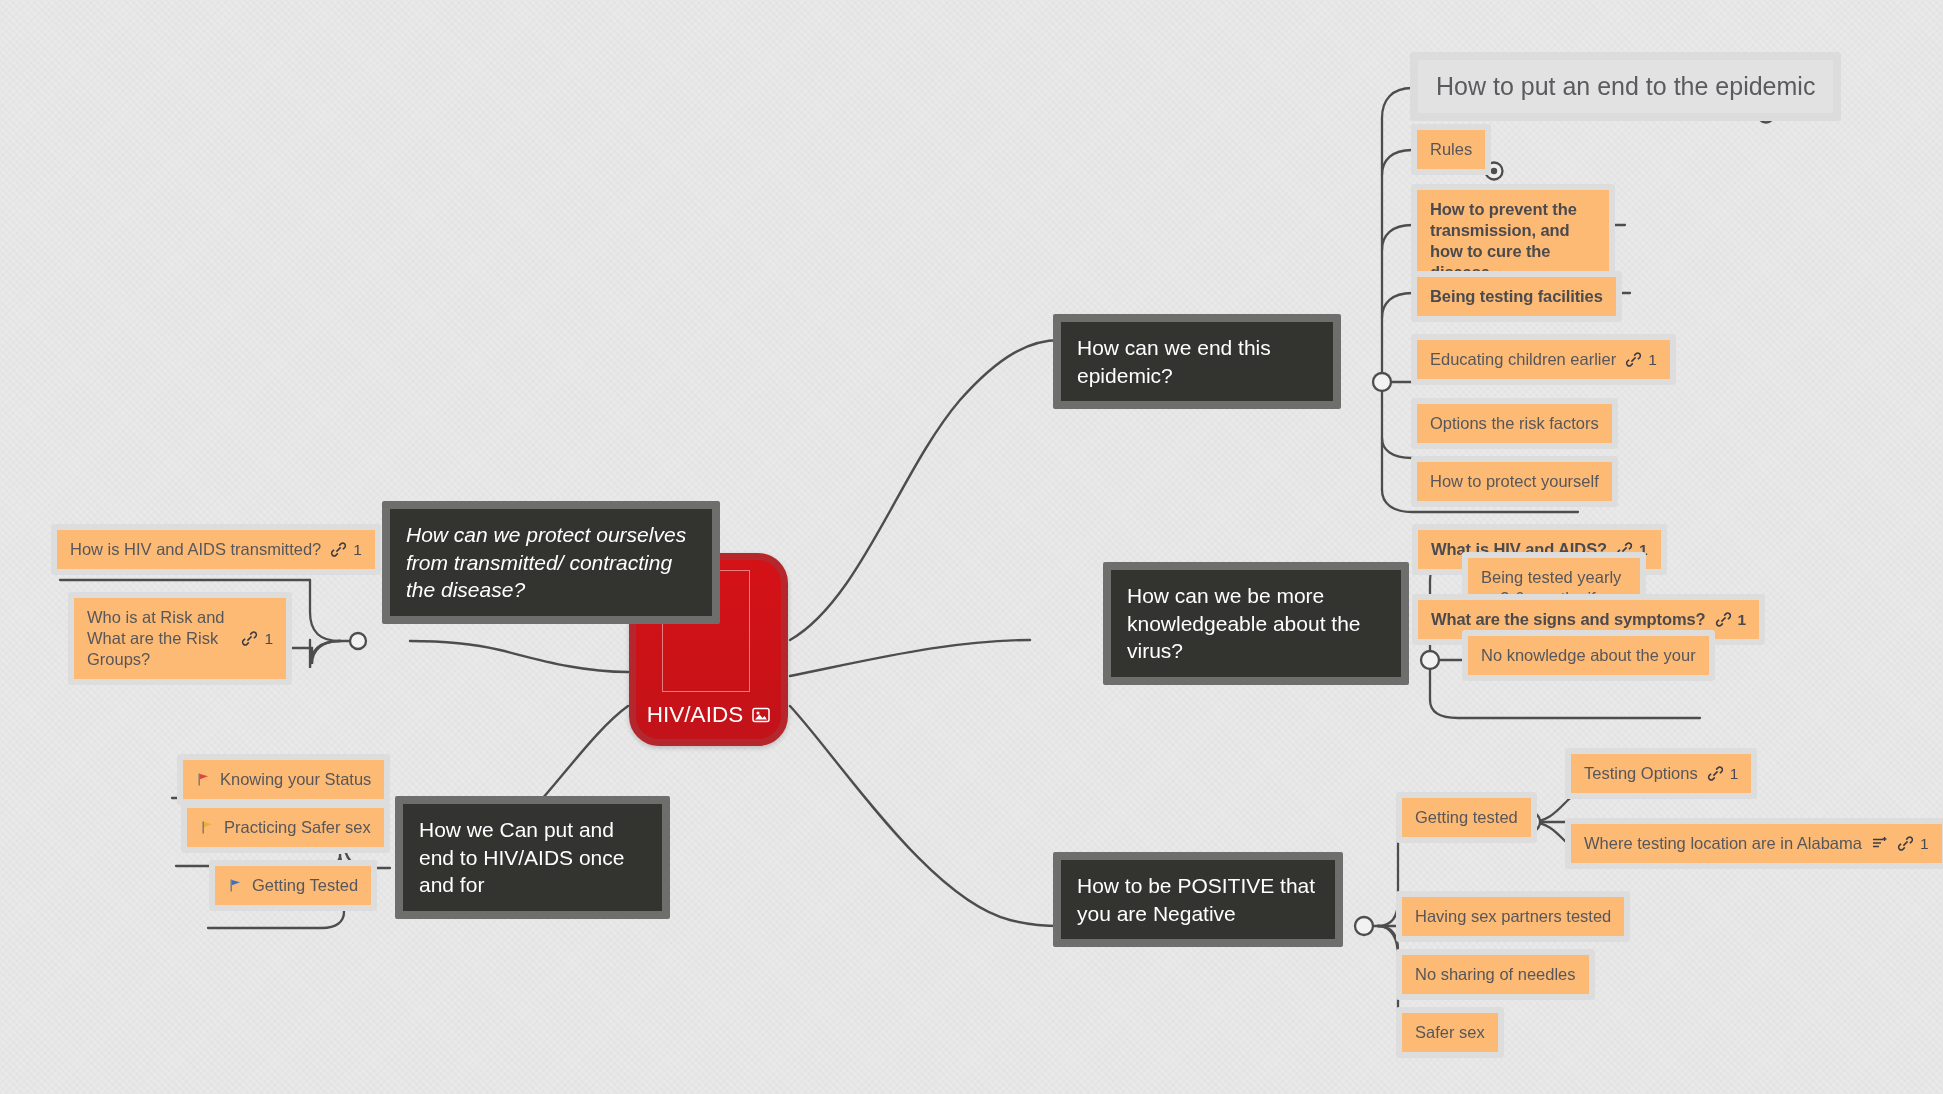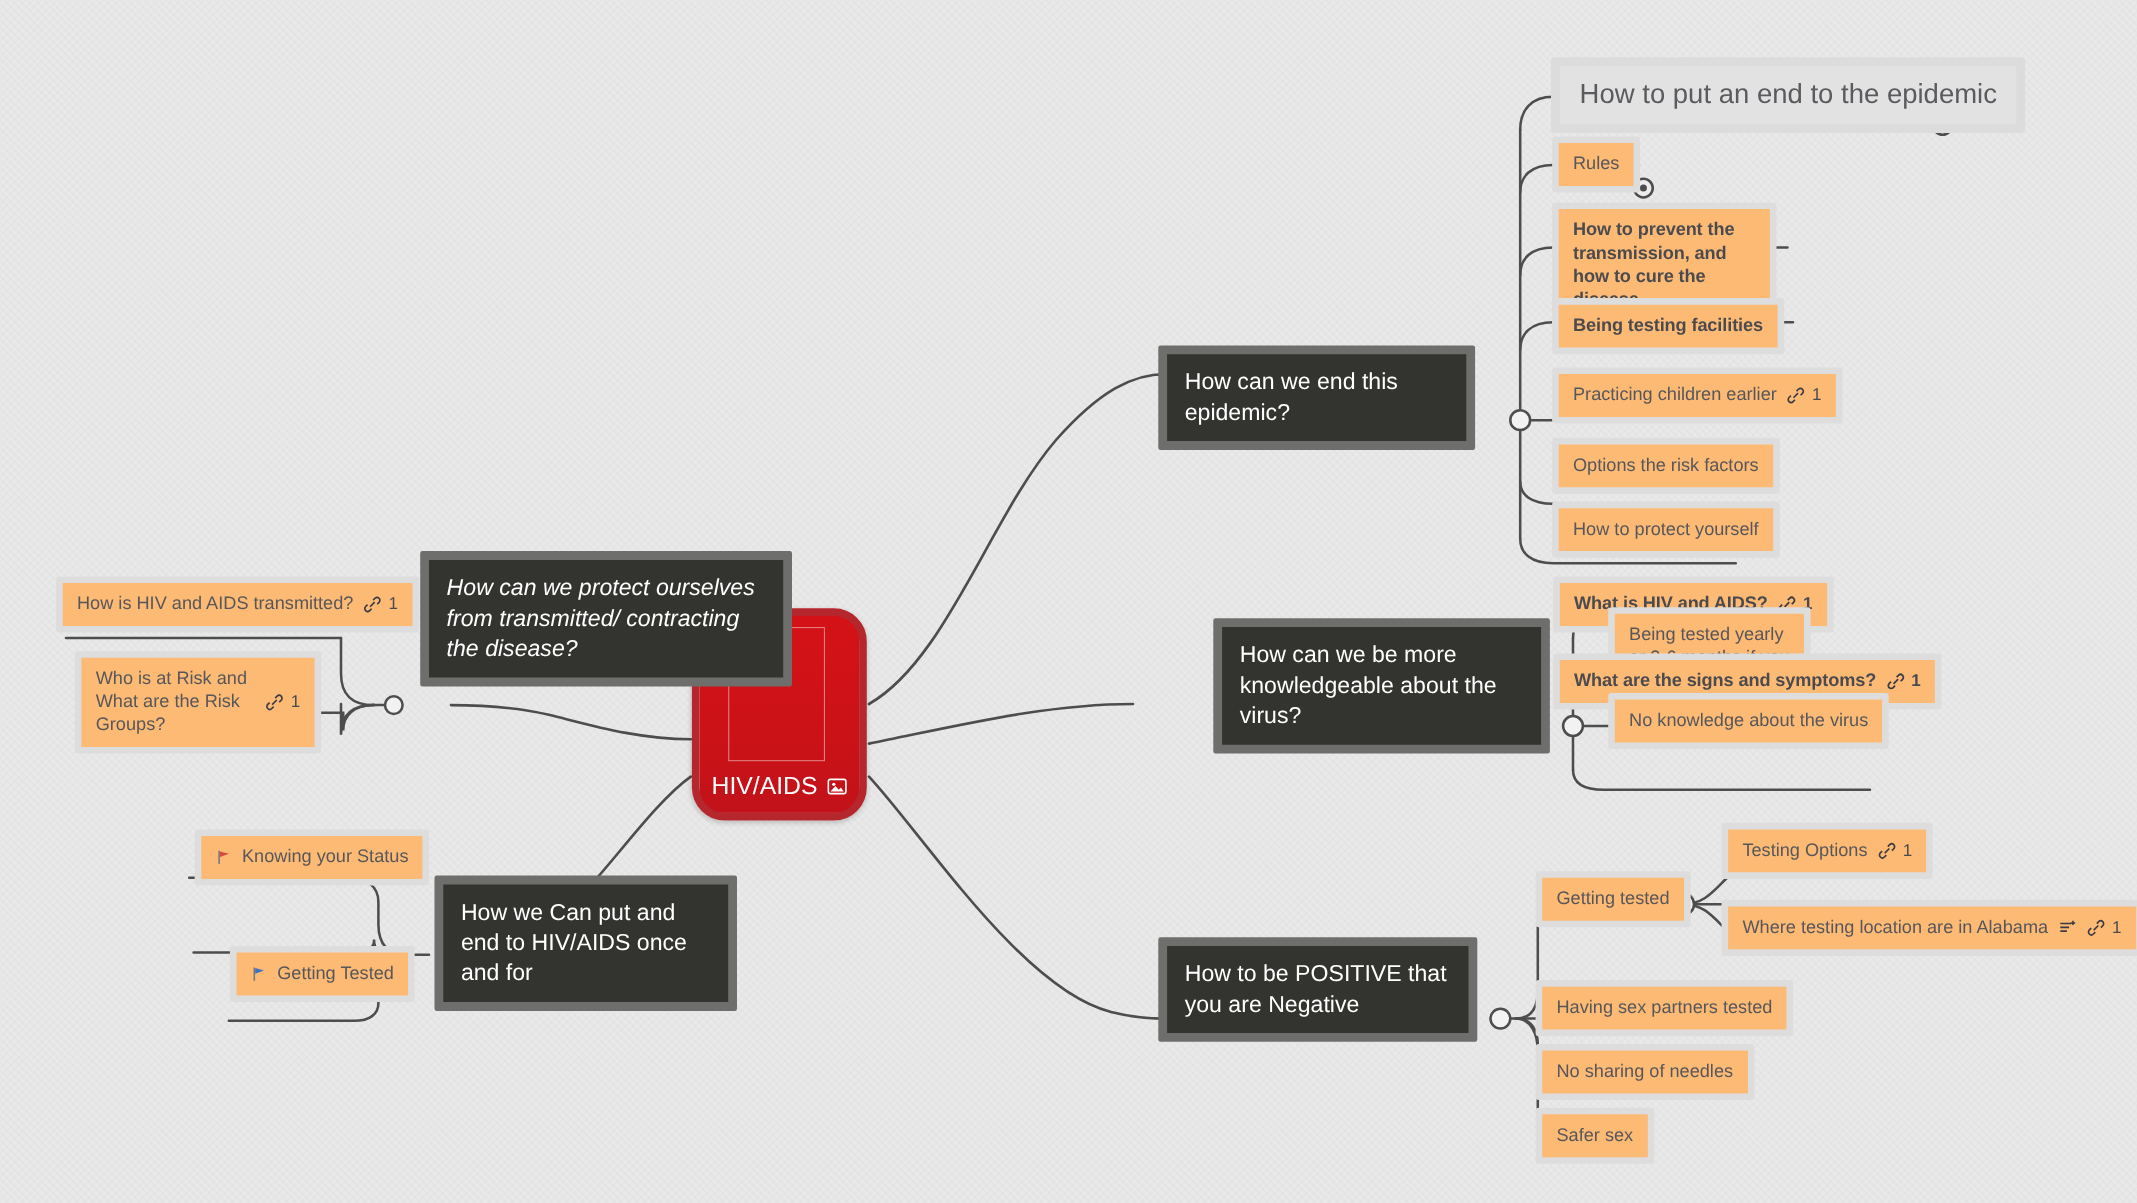--- a/index.html
+++ b/index.html
@@ -225,21 +225,21 @@
 
   <div class="node light wrap bold" style="left:1411px;top:184px;width:204px;">
     <span class="txt">How to prevent the transmission, and how to cure the disease</span>
   </div>
 
   <div class="node light bold" style="left:1411px;top:271px;">
     <span class="txt">Being testing facilities</span>
   </div>
 
   <div class="node light" style="left:1411px;top:334px;">
-    <span class="txt">Practicing children earlier</span>
+    <span class="txt">Educating children earlier</span>
     <svg class="ico" width="17" height="17" viewBox="0 0 17 17">
       <path d="M6.4 10.6 L10.6 6.4" stroke="#3b3b45" stroke-width="1.5" fill="none"></path>
       <path d="M9.2 4.6 L10.9 2.9 a2.6 2.6 0 0 1 3.7 3.7 L12.9 8.3" stroke="#3b3b45" stroke-width="1.5" fill="none"></path>
       <path d="M7.8 12.4 L6.1 14.1 a2.6 2.6 0 0 1 -3.7 -3.7 L4.1 8.7" stroke="#3b3b45" stroke-width="1.5" fill="none"></path>
     </svg>
     <span class="cnt">1</span>
   </div>
 
   <div class="node light" style="left:1411px;top:398px;">
     <span class="txt">Options the risk factors</span>
@@ -267,21 +267,21 @@
     <span class="txt">What are the signs and symptoms?</span>
     <svg class="ico" width="17" height="17" viewBox="0 0 17 17">
       <path d="M6.4 10.6 L10.6 6.4" stroke="#3b3b45" stroke-width="1.6" fill="none"></path>
       <path d="M9.2 4.6 L10.9 2.9 a2.6 2.6 0 0 1 3.7 3.7 L12.9 8.3" stroke="#3b3b45" stroke-width="1.6" fill="none"></path>
       <path d="M7.8 12.4 L6.1 14.1 a2.6 2.6 0 0 1 -3.7 -3.7 L4.1 8.7" stroke="#3b3b45" stroke-width="1.6" fill="none"></path>
     </svg>
     <span class="cnt">1</span>
   </div>
 
   <div class="node light" style="left:1462px;top:630px;">
-    <span class="txt">No knowledge about the virus</span>
+    <span class="txt">No knowledge about the your</span>
   </div>
 
   <div class="node light" style="left:51px;top:524px;">
     <span class="txt">How is HIV and AIDS transmitted?</span>
     <svg class="ico" width="17" height="17" viewBox="0 0 17 17">
       <path d="M6.4 10.6 L10.6 6.4" stroke="#3b3b45" stroke-width="1.5" fill="none"></path>
       <path d="M9.2 4.6 L10.9 2.9 a2.6 2.6 0 0 1 3.7 3.7 L12.9 8.3" stroke="#3b3b45" stroke-width="1.5" fill="none"></path>
       <path d="M7.8 12.4 L6.1 14.1 a2.6 2.6 0 0 1 -3.7 -3.7 L4.1 8.7" stroke="#3b3b45" stroke-width="1.5" fill="none"></path>
     </svg>
     <span class="cnt">1</span>
@@ -298,20 +298,27 @@
   </div>
 
   <div class="node light" style="left:177px;top:754px;">
     <svg class="ico" width="15" height="15" viewBox="0 0 15 15">
       <path d="M3.2 1.5 L3.2 13.5" stroke="#777" stroke-width="1.4"></path>
       <path d="M4 2 L12 4.2 L4 7.2 Z" fill="#d8483f"></path>
     </svg>
     <span class="txt">Knowing your Status</span>
   </div>
 
+  <div class="node light" style="left:181px;top:802px;">
+    <svg class="ico" width="15" height="15" viewBox="0 0 15 15">
+      <path d="M3.2 1.5 L3.2 13.5" stroke="#777" stroke-width="1.4"></path>
+      <path d="M4 2 L12 4.2 L4 7.2 Z" fill="#e8b234"></path>
+    </svg>
+    <span class="txt">Practicing Safer sex</span>
+  </div>
 
   <div class="node light" style="left:209px;top:860px;">
     <svg class="ico" width="15" height="15" viewBox="0 0 15 15">
       <path d="M3.2 1.5 L3.2 13.5" stroke="#777" stroke-width="1.4"></path>
       <path d="M4 2 L12 4.2 L4 7.2 Z" fill="#3c72c4"></path>
     </svg>
     <span class="txt">Getting Tested</span>
   </div>
 
   <div class="node light" style="left:1396px;top:792px;">

